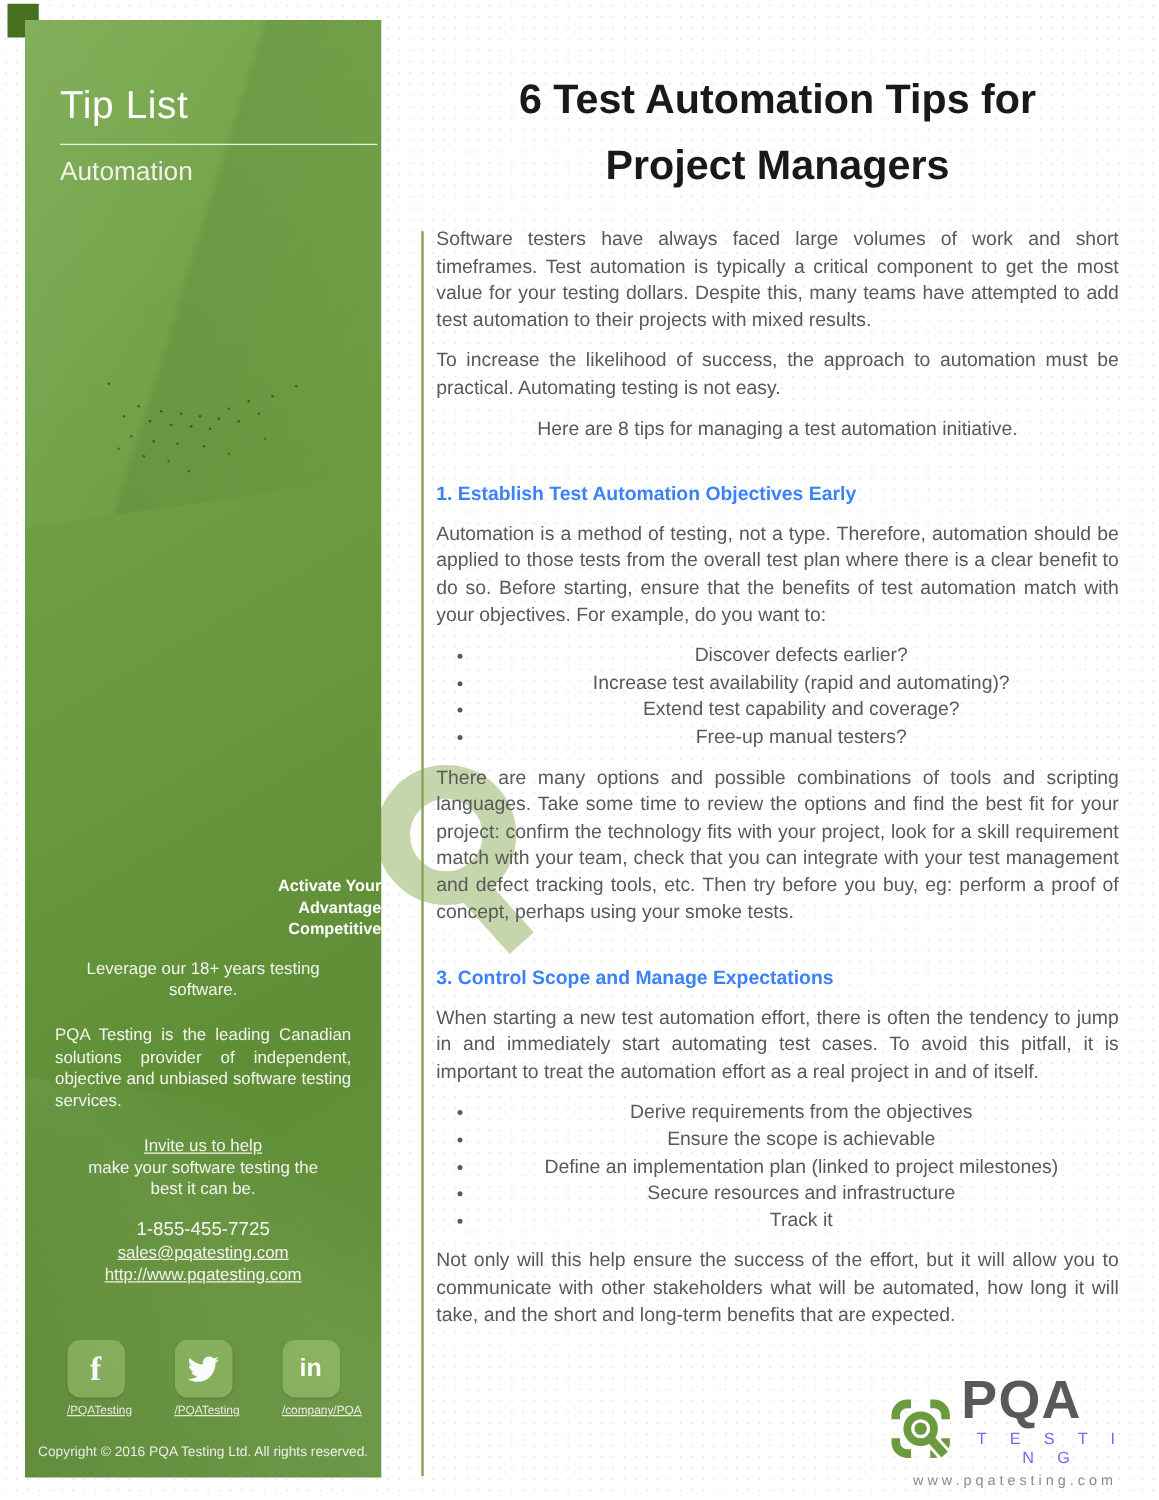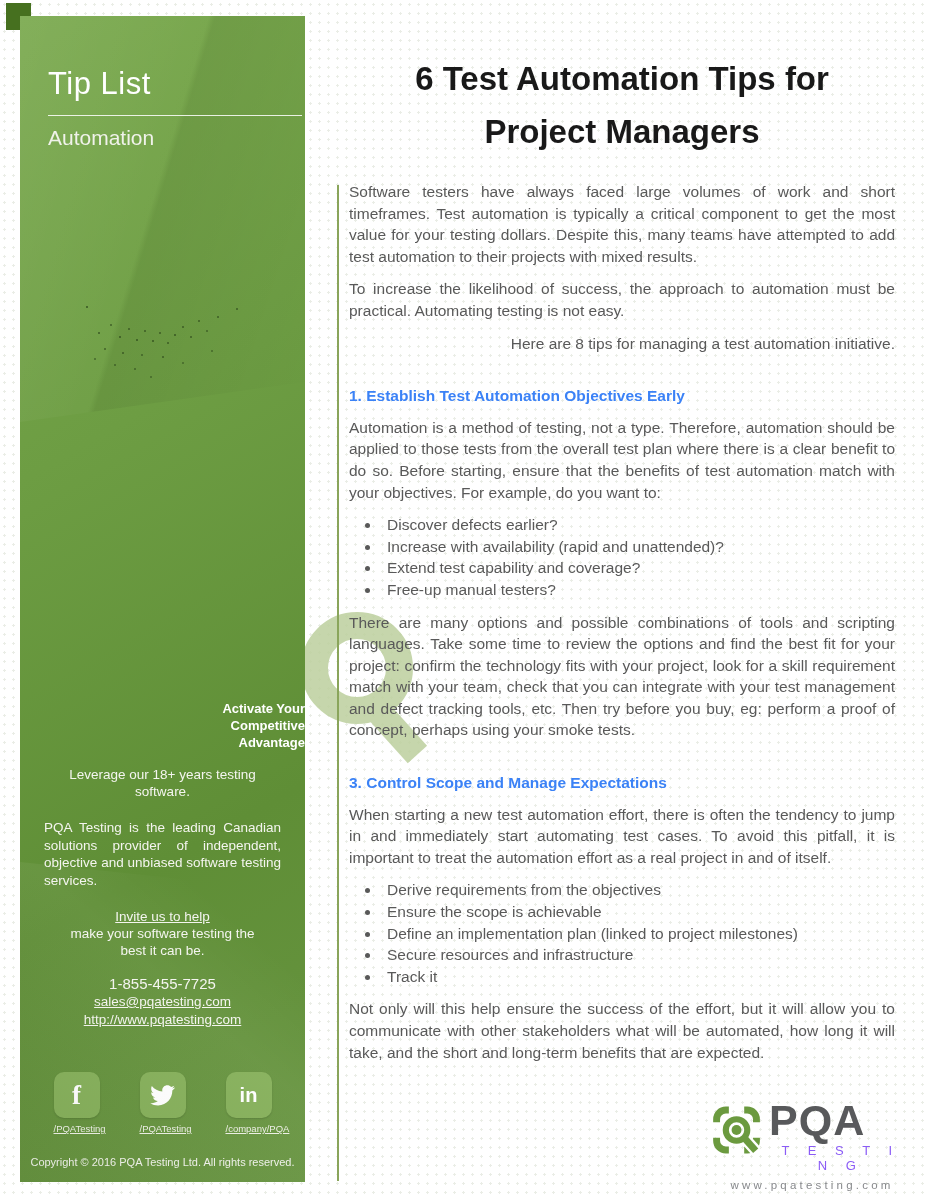--- a/index.html
+++ b/index.html
@@ -110,34 +110,34 @@
   
   .content {
     position:absolute; left:349px; top:52px; width:546px; z-index:2;
     color:#595959; font-size:15.5px; line-height:21.6px;
   }
   .doc-title {
     text-align:center; color:#191919; font-weight:bold;
     font-size:33px; line-height:53px; margin-bottom:23px;
   }
   .content p { text-align:justify; margin-bottom:11px; }
-  .content p.no-just { text-align:right; }
+  .content p.no-just { text-align:center; }
   .sec-heading {
     font-weight:bold; color:#3b82f6; margin-top:31px; margin-bottom:10px;
     font-size:15.5px; text-align:left;
   }
   .content ul { margin:2px 0 11px 0; padding-left:32px; }
-  .content li { margin-bottom:0px; padding-left:6px; }
+  .content li { margin-bottom:0px; padding-left:6px;text-align:center; }
 
   
   .footer-logo {
     position:absolute; left:712px; top:1100px; width:200px; z-index:2;
     text-align:center; cursor:default;
   }
-  .logo-row { display:flex; justify-content:center; gap:8px; }
+  .logo-row { display:flex; align-items:flex-end; justify-content:center; gap:8px; }
   .logo-mark { width:60px; height:60px; }
   .logo-text-col { display:flex; flex-direction:column; align-items:flex-start; }
   .logo-brand {
     font-size:43px; font-weight:bold; color:#58595b; line-height:40px; letter-spacing:1px;
   }
   .logo-brand-sub {
     font-size:13px; color:#8b5cf6; letter-spacing:7.5px; margin-top:3px;
   }
   .logo-url {
     margin-top:6px; font-size:11.5px; color:#87898c; letter-spacing:3.2px;
@@ -158,22 +158,22 @@
 <div class="sidebar">
   <div class="tip-title">Tip List</div>
   <div class="tip-rule"></div>
   <div class="tip-sub">Automation</div>
 
   <div class="speckles"></div>
 
   <div class="sidebar-mid">
     <div class="promo-heading">
       <div>Activate Your</div>
+      <div>Advantage</div>
       <div>Competitive</div>
-      <div>Advantage</div>
     </div>
     <div class="promo-sub">Leverage our 18+ years testing software.</div>
     <div class="about-text">PQA Testing is the leading Canadian solutions provider of independent, objective and unbiased software testing services.</div>
     <div class="invite-block">
       <a class="sb-link">Invite us to help</a>
       <div>make your software testing the best it can be.</div>
     </div>
     <div class="contact-block">
       <div class="phone">1-855-455-7725</div>
       <div><a class="sb-link">sales@pqatesting.com</a></div>
@@ -214,21 +214,21 @@
   </div>
 
   <p>Software testers have always faced large volumes of work and short timeframes. Test automation is typically a critical component to get the most value for your testing dollars. Despite this, many teams have attempted to add test automation to their projects with mixed results.</p>
   <p>To increase the likelihood of success, the approach to automation must be practical. Automating testing is not easy.</p>
   <p class="no-just">Here are 8 tips for managing a test automation initiative.</p>
 
   <div class="sec-heading">1. Establish Test Automation Objectives Early</div>
   <p>Automation is a method of testing, not a type. Therefore, automation should be applied to those tests from the overall test plan where there is a clear benefit to do so. Before starting, ensure that the benefits of test automation match with your objectives. For example, do you want to:</p>
   <ul>
     <li>Discover defects earlier?</li>
-    <li>Increase with availability (rapid and unattended)?</li>
+    <li>Increase test availability (rapid and automating)?</li>
     <li>Extend test capability and coverage?</li>
     <li>Free-up manual testers?</li>
   </ul>
 
   <p>There are many options and possible combinations of tools and scripting languages. Take some time to review the options and find the best fit for your project: confirm the technology fits with your project, look for a skill requirement match with your team, check that you can integrate with your test management and defect tracking tools, etc. Then try before you buy, eg: perform a proof of concept, perhaps using your smoke tests.</p>
 
   <div class="sec-heading">3. Control Scope and Manage Expectations</div>
   <p>When starting a new test automation effort, there is often the tendency to jump in and immediately start automating test cases. To avoid this pitfall, it is important to treat the automation effort as a real project in and of itself.</p>
   <ul>
     <li>Derive requirements from the objectives</li>

